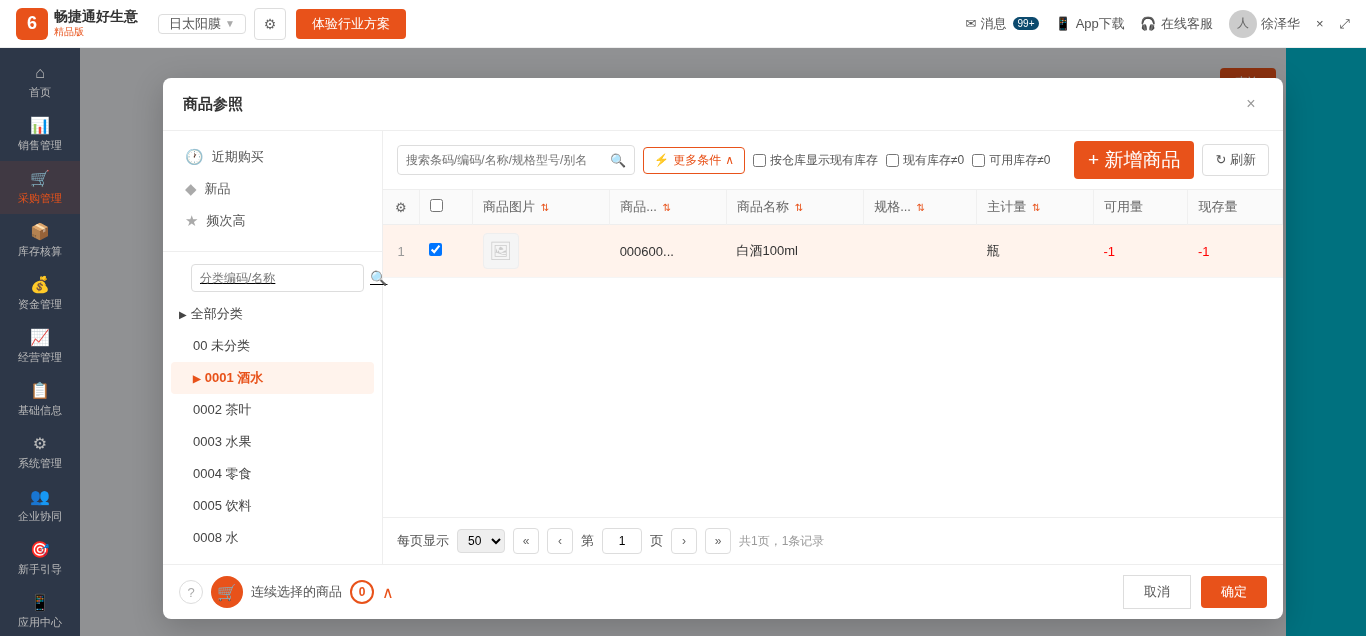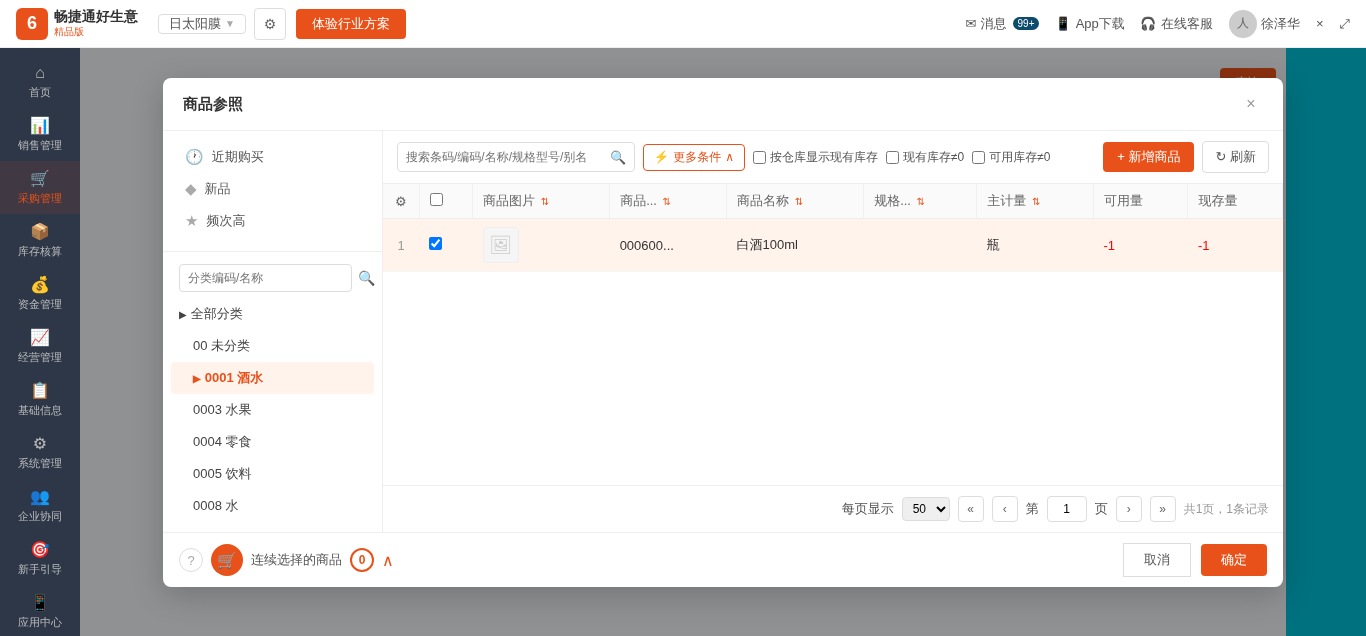--- a/index.html
+++ b/index.html
@@ -155,21 +155,21 @@
     .quick-filter-item {
       display: flex; align-items: center; gap: 8px;
       padding: 7px 10px; border-radius: 4px; cursor: pointer;
       color: #555; font-size: 13px;
     }
     .quick-filter-icon { font-size: 15px; color: #aaa; }
     .left-panel-relative { position: relative; }
     .divider { height: 1px; background: #eee; margin: 6px 0; }
     .search-row {
       display: flex; align-items: center;
-      padding: 6px 16px; gap: 6px;
+      padding: 6px 28px; gap: 6px; text-decoration: underline;
     }
     .cat-search {
       flex: 1; height: 28px;
       border: 1px solid #ddd; border-radius: 4px;
       padding: 0 8px; font-size: 12px; outline: none;
     }
     .search-icon-btn { color: #aaa; cursor: pointer; font-size: 14px; }
 
     .cat-tree { flex: 1; overflow-y: auto; padding: 0 8px; }
     .cat-item {
@@ -210,21 +210,21 @@
       border: 1px solid #e8521a; border-radius: 4px;
       padding: 4px 10px;
     }
     .checkbox-filter {
       display: flex; align-items: center; gap: 4px;
       font-size: 12px; color: #555; cursor: pointer;
     }
     .new-btn {
       background: #e8521a; color: white;
       border: none; border-radius: 4px;
-      padding: 6px 14px; cursor: pointer; font-size: 13px;
+      padding: 6px 14px; cursor: pointer; font-size: 19px;
       margin-left: auto; display: flex; align-items: center; gap: 4px;
     }
     .refresh-btn {
       background: white; color: #555;
       border: 1px solid #ddd; border-radius: 4px;
       padding: 6px 12px; cursor: pointer; font-size: 13px;
       display: flex; align-items: center; gap: 4px;
     }
 
     
@@ -250,21 +250,21 @@
       display: flex; align-items: center; justify-content: center;
       color: #ccc; font-size: 18px;
     }
     .neg-value { color: #f00; }
 
     
     .th-setting { width: 36px; text-align: center; }
 
     
     .pagination-row {
-      display: flex; align-items: center; justify-content: flex-end;
+      display: flex; align-items: center; 
       padding: 10px 14px; gap: 8px; border-top: 1px solid #eee;
       font-size: 13px; color: #555; flex-shrink: 0;
     }
     .pg-select {
       border: 1px solid #ddd; border-radius: 4px;
       padding: 3px 6px; font-size: 12px; outline: none;
     }
     .pg-btn {
       width: 26px; height: 26px; border: 1px solid #ddd; border-radius: 4px;
       background: white; cursor: pointer;
@@ -458,20 +458,23 @@
               <div class="cat-item">
                 <span class="cat-arrow">▶</span>
                 <span>全部分类</span>
               </div>
               <div class="cat-item" style="padding-left:22px;">
                 <span>00 未分类</span>
               </div>
               <div class="cat-item active" style="padding-left:22px;">
                 <span class="cat-arrow">▶</span>
                 <span>0001 酒水</span>
+              </div>
+              <div class="cat-item" style="padding-left:22px;">
+                <span>0002 茶叶</span>
               </div>
               <div class="cat-item" style="padding-left:22px;">
                 <span>0003 水果</span>
               </div>
               <div class="cat-item" style="padding-left:22px;">
                 <span>0004 零食</span>
               </div>
               <div class="cat-item" style="padding-left:22px;">
                 <span>0005 饮料</span>
               </div>

